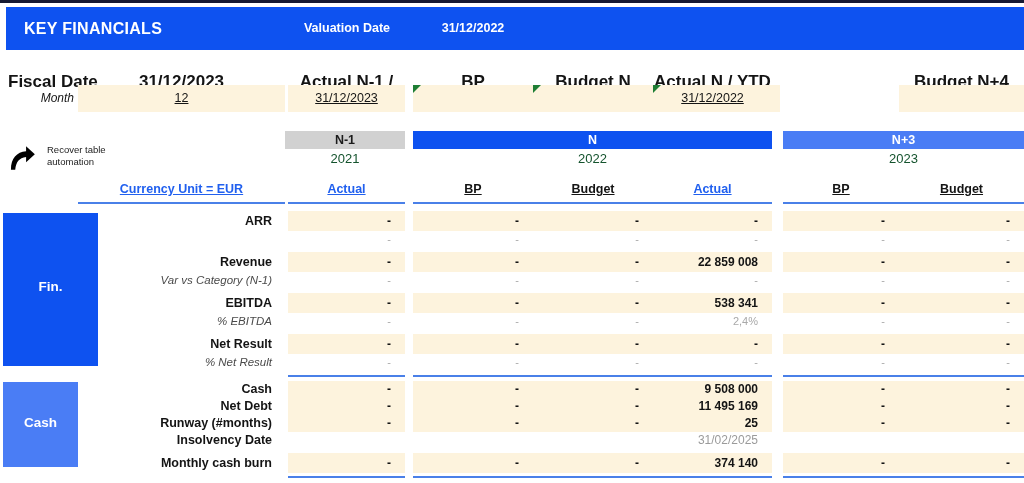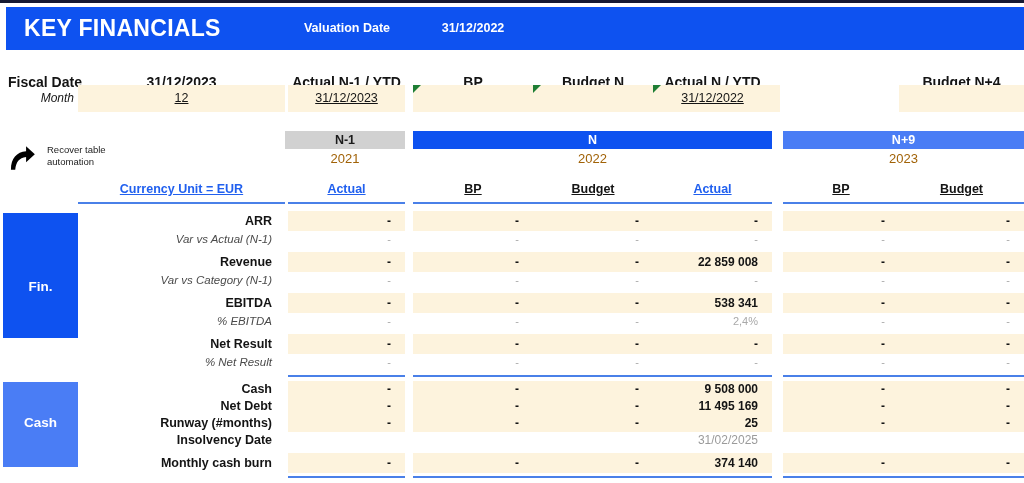--- a/index.html
+++ b/index.html
@@ -15,58 +15,58 @@
     --muted:#9b9b9b;
   }
   html,body{margin:0;padding:0;background:#fff;}
   .page{position:relative;width:1024px;height:483px;overflow:hidden;background:#fff;
         font-family:"Liberation Sans",sans-serif;color:var(--ink);}
   .abs{position:absolute;}
   
   .top-strip{top:0;left:0;right:0;height:3px;background:var(--navy);}
   .hdr{top:7px;left:6px;right:0;height:43px;background:var(--blue);color:#fff;}
   .hdr-title{position:absolute;left:18px;top:0;height:43px;line-height:43px;
-             font-size:23px;font-weight:bold;letter-spacing:.3px;}
+             font-size:16px;font-weight:bold;letter-spacing:.3px;}
   .hdr-vlabel{position:absolute;left:279px;width:124px;top:0;height:43px;line-height:43px;
               text-align:center;font-size:12.5px;font-weight:bold;}
   .hdr-vvalue{position:absolute;left:407px;width:120px;top:0;height:43px;line-height:43px;
               text-align:center;font-size:12.5px;font-weight:bold;}
   
   .cell{position:absolute;top:0;bottom:0;}
   .col-label{left:0;width:272px;text-align:right;}
   .col-c1  {left:288px;width:117px;}
   .col-nbp {left:413px;width:120px;}
   .col-nbud{left:533px;width:120px;}
   .col-nact{left:653px;width:119px;}
   .col-pbp {left:783px;width:116px;}
   .col-pbud{left:899px;width:125px;}
   .val{text-align:right;padding-right:14px;box-sizing:border-box;}
   .ctr{text-align:center;text-decoration:underline;}
   
-  .fiscal-row{top:72px;left:0;right:0;height:20px;line-height:20px;font-size:14px;font-weight:bold;}
+  .fiscal-row{top:72px;left:0;right:0;height:20px;line-height:20px;font-size:17px;font-weight:bold;}
   .fiscal-label{position:absolute;left:8px;top:0;}
   .colB{left:78px;width:207px;}
   .month-row{top:85px;left:0;right:0;height:27px;line-height:27px;font-size:12.5px;}
   .month-label{position:absolute;left:0;width:74px;text-align:right;font-style:italic;font-size:12px;}
   .bg{position:absolute;top:0;bottom:0;background:var(--beige);}
   .bg-colB{left:78px;width:207px;}
   .bg-c1{left:288px;width:117px;}
   .bg-n{left:413px;width:359px;}
   .bg-nwide{left:413px;width:367px;}
   .bg-p{left:783px;width:241px;}
   .bg-pbud{left:899px;width:125px;}
   .flag{position:absolute;top:0;width:0;height:0;border-top:8px solid var(--green);
         border-right:8px solid transparent;}
   .f1{left:413px;} .f2{left:533px;} .f3{left:653px;}
   
   .bands-row{top:131px;left:0;right:0;height:18px;line-height:18px;font-size:12.5px;font-weight:bold;text-align:center;border-radius:7px;}
   .band-n1{left:285px;width:120px;background:var(--grayband);color:#1c1c1c;}
   .band-n{left:413px;width:359px;background:var(--blue);color:#fff;}
   .band-p{left:783px;width:241px;background:var(--lightblue);color:#fff;}
-  .years-row{top:150px;left:0;right:0;height:18px;line-height:18px;font-size:13px;color:#a16207;text-align:center;}
+  .years-row{top:150px;left:0;right:0;height:18px;line-height:18px;font-size:13px;color:#14532d;text-align:center;}
   .yr-n1{left:285px;width:120px;} .yr-n{left:413px;width:359px;} .yr-p{left:783px;width:241px;}
   
   .recover{top:141px;left:8px;width:130px;height:36px;cursor:pointer;}
   .recover svg{position:absolute;left:0;top:2px;width:28px;height:30px;}
   .recover-text{position:absolute;left:39px;top:3px;font-size:9.5px;line-height:12px;color:#1c1c1c;}
   
   .subhead-row{top:179px;left:0;right:0;height:21px;line-height:21px;font-size:12.5px;font-weight:bold;}
   .blue-txt{color:var(--link);}
   .subrule{top:202px;left:0;right:0;height:2px;}
   .seg{position:absolute;top:0;height:2px;background:var(--rule);}
@@ -82,21 +82,21 @@
   .r-date{height:17px;line-height:17px;}
   .lab-main{font-weight:bold;font-size:12.5px;color:var(--ink);}
   .lab-sub{font-style:italic;font-size:11.5px;color:#4a4a4a;}
   .r-main .val,.r-group_first .val,.r-group .val{font-weight:bold;font-size:12px;color:var(--ink);}
   .r-sub .val{font-size:11px;color:#a9a9a9;}
   .r-date .val{font-size:12px;color:var(--muted);}
   .hrule{position:relative;height:2px;margin:4px 0;}
   .hrule2{margin:3px 0 0 0;}
   
   .secblock{left:3px;width:75px;text-align:center;color:#fff;font-weight:bold;font-size:13.5px;}
-  .sec-fin{top:213px;height:125px;background:var(--blue);}
+  .sec-fin{top:213px;height:153px;background:var(--blue);padding-left:20px;}
   .sec-fin span{position:absolute;left:0;right:0;top:66px;}
   .sec-cash{top:382px;height:85px;background:var(--lightblue);}
   .sec-cash span{position:absolute;left:0;right:0;top:33px;}
 </style>
 </head>
 <body>
 
 <div class="page">
 
   <div class="abs top-strip"></div>
@@ -127,21 +127,21 @@
     <i class="flag f2"></i>
     <i class="flag f3"></i>
     <span class="cell colB ctr">12</span>
     <span class="cell col-c1 ctr">31/12/2023</span>
     <span class="cell col-nact ctr">31/12/2022</span>
   </div>
 
   <div class="abs bands-row">
     <span class="cell band-n1">N-1</span>
     <span class="cell band-n">N</span>
-    <span class="cell band-p">N+9</span>
+    <span class="cell band-p">N+3</span>
   </div>
   <div class="abs years-row">
     <span class="cell yr-n1">2021</span>
     <span class="cell yr-n">2022</span>
     <span class="cell yr-p">2023</span>
   </div>
 
   <div class="abs recover">
     <svg viewBox="0 0 24 24">
       <path d="M2.5 22 C2.5 12.5, 7.5 6.8, 15.5 6.3 L15.5 2 L23 8.8 L15.5 15.6 L15.5 11.2 C9.5 11.8, 6.8 15.8, 6.2 22 Z" fill="#000"></path>
@@ -183,21 +183,20 @@
           <i class="bg bg-n"></i>
           <i class="bg bg-p"></i>
           <span class="cell val col-c1">-</span>
           <span class="cell val col-nbp">-</span>
           <span class="cell val col-nbud">-</span>
           <span class="cell val col-nact">-</span>
           <span class="cell val col-pbp">-</span>
           <span class="cell val col-pbud">-</span>
         </div>
         <div class="row r-sub">
-          <span class="cell col-label lab-sub">Var vs Actual (N-1)</span>
           <span class="cell val col-c1">-</span>
           <span class="cell val col-nbp">-</span>
           <span class="cell val col-nbud">-</span>
           <span class="cell val col-nact">-</span>
           <span class="cell val col-pbp">-</span>
           <span class="cell val col-pbud">-</span>
         </div>
         <div class="row r-main">
           <span class="cell col-label lab-main">Revenue</span>
           <i class="bg bg-c1"></i>

